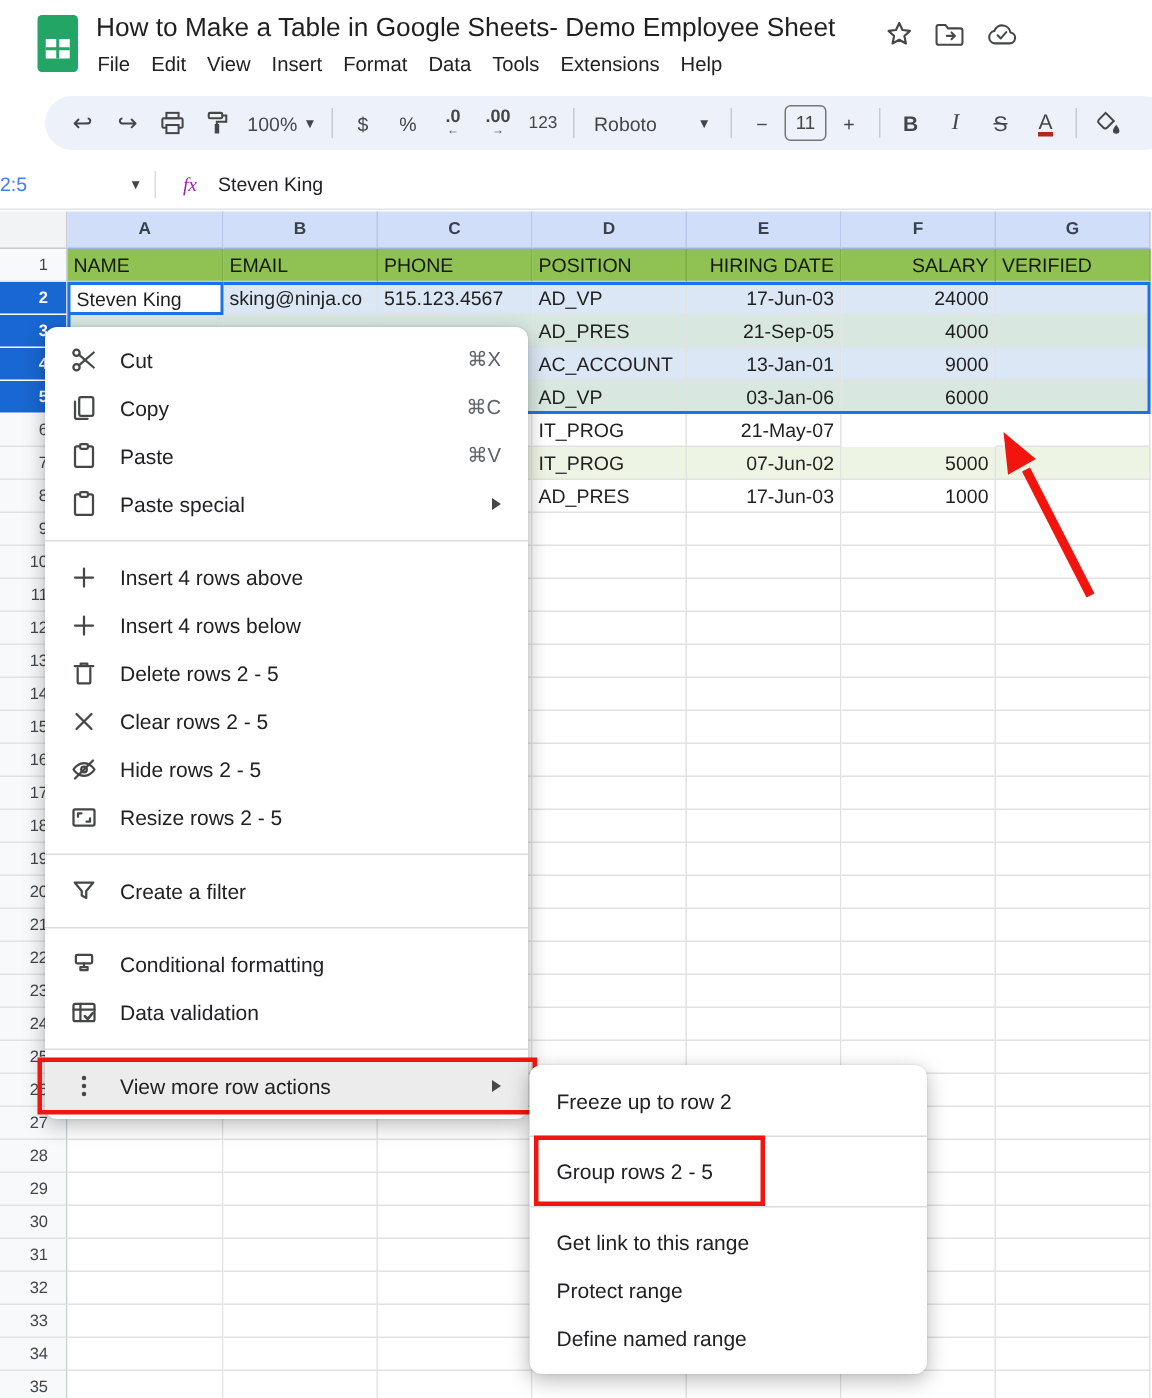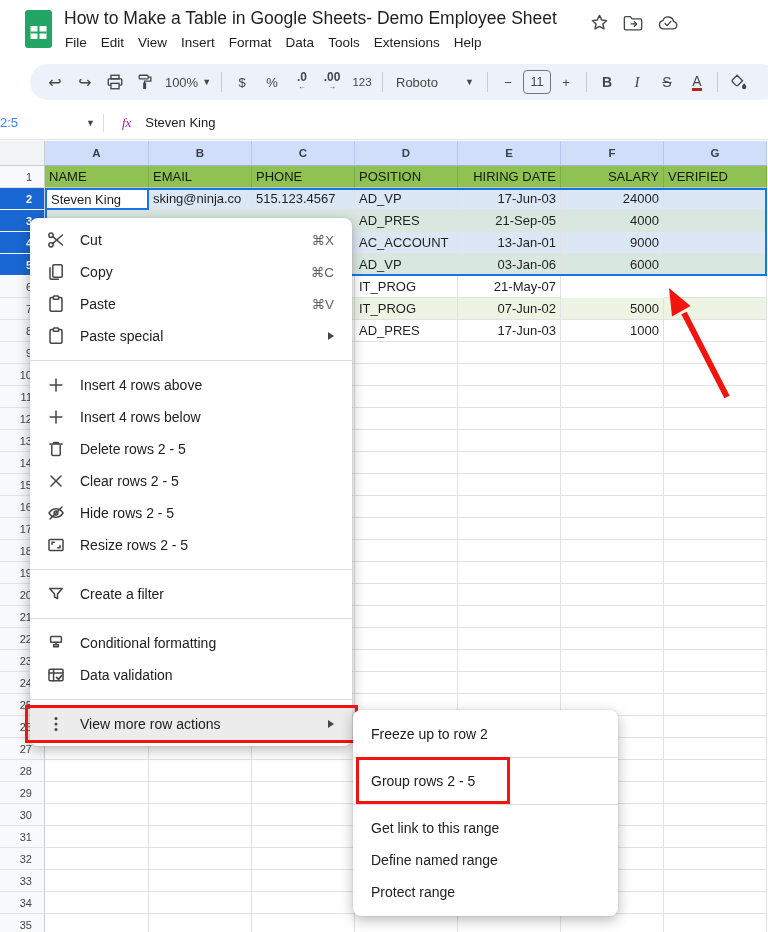--- a/index.html
+++ b/index.html
@@ -629,24 +629,24 @@
       <div class="msep"></div>
       <div class="smi">
         <span>Group rows 2 - 5</span>
         <div class="redbox-group"></div>
       </div>
       <div class="msep"></div>
       <div class="smi">
         <span>Get link to this range</span>
       </div>
       <div class="smi">
+        <span>Protect range</span>
+      </div>
+      <div class="smi">
         <span>Define named range</span>
-      </div>
-      <div class="smi">
-        <span>Protect range</span>
       </div>
     </div>
 
   <svg id="arrow-svg">
     <line x1="727" y1="397" x2="684" y2="313" stroke="#f2150f" stroke-width="6"></line>
     <polygon points="669,288 690.5,306 672,316.5" fill="#f2150f"></polygon>
   </svg>
 
 </div>
 

